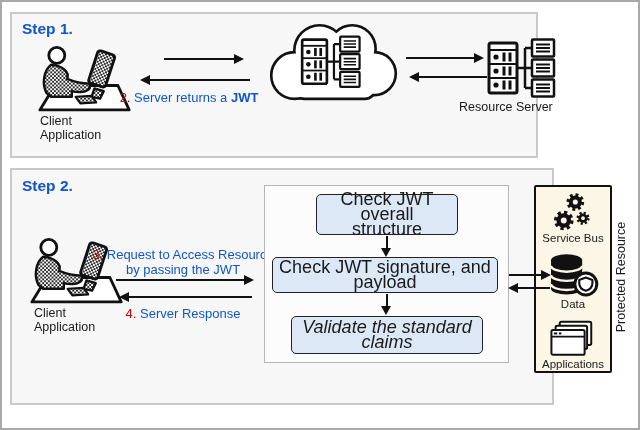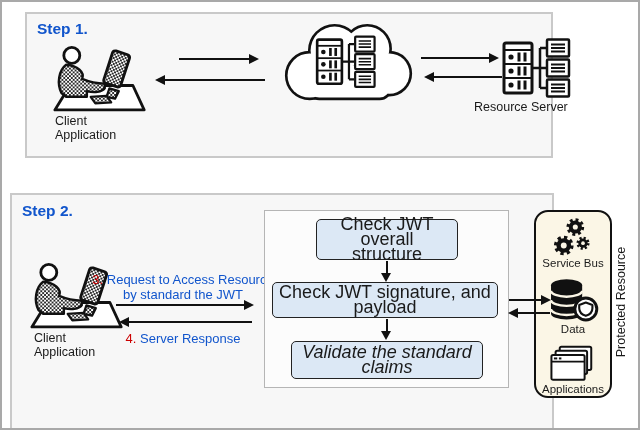--- a/index.html
+++ b/index.html
@@ -1,21 +1,21 @@
 <!DOCTYPE html>
 <html><head>
 <meta charset="utf-8">
 <style>
   html,body { margin:0; padding:0; background:#fff; }
   body { font-family:"Liberation Sans", sans-serif; color:#1a1a1a; }
   #canvas { position:relative; width:640px; height:430px; background:#fff;
             border:2px solid #a9a9a9; box-sizing:border-box; overflow:hidden; }
   .panel { position:absolute; background:#f7f7f7; border:2px solid #c9c9c9; box-sizing:border-box; }
-  #p1 { left:23px; top:10px;  width:528px; height:146px; }
-  #p2 { left:8px; top:191px; width:544px; height:237px; }
+  #p1 { left:8px; top:10px;  width:528px; height:146px; }
+  #p2 { left:8px; top:166px; width:544px; height:237px; }
   .step-title { position:absolute; font-size:15.5px; font-weight:bold; color:#1155CC; }
   .lbl { position:absolute; font-size:12.5px; line-height:14px; text-align:left; color:#1a1a1a; }
   .flow { position:absolute; font-size:13px; line-height:15px; color:#1155CC; text-align:center; }
   .flow .fl-line { white-space:nowrap; }
   .flow .num { color:#CC0000; }
   .flow b { font-weight:bold; }
   
   .ar { position:absolute; height:11px; z-index:2; }
   .ar .ln { position:absolute; top:4.5px; height:2.2px; background:#111; display:block; }
   .ar.right .ln { left:0; right:9px; }
@@ -27,21 +27,21 @@
   .ar-down { position:absolute; width:12px; }
   .ar-down .ln { position:absolute; left:5px; top:0; bottom:8px; width:2.2px; background:#111; display:block; }
   .ar-down::after { content:""; position:absolute; bottom:0; left:0.2px;
       border-left:5.5px solid transparent; border-right:5.5px solid transparent; border-top:9px solid #111; }
   
   .vcontainer { position:absolute; background:#fcfcfc; border:1.5px solid #b5b5b5; box-sizing:border-box; }
   .vbox { position:absolute; background:#dce8f5; border:1.6px solid #222; border-radius:5px;
           box-sizing:border-box; display:flex; align-items:center; justify-content:center;
           font-size:18px; line-height:15px; text-align:center; padding:2px 6px; }
   
-  .cream { position:absolute; background:#fbf6e6; border:2px solid #111; border-radius:14px;
+  .cream { position:absolute; background:#fbf6e6; border:2px solid #111; border-radius:2px;
            box-sizing:border-box; display:flex; flex-direction:column; align-items:center; }
   .cream .plabel { font-size:11.5px; line-height:13px; text-align:center; }
   .side-label { position:absolute; width:130px; text-align:center; font-size:12.5px;
                 transform:rotate(-90deg); }
   svg { display:block; }
 </style>
 </head>
 <body>
 
 <div id="canvas">
@@ -68,20 +68,21 @@
     <div class="lbl" style="left:28px; top:100px; width:88px;">Client Application</div>
 
     <div class="ar right" style="left:152px; top:39px; width:80px;">
         <i class="ln"></i>
       </div>
 
     <div class="ar left" style="left:128px; top:60px; width:110px;">
         <i class="ln"></i>
       </div>
     <div class="flow" style="left:106px; top:76px; width:142px;">
+      <div class="fl-line"><span class="num">2.</span> <span>Server returns a</span> <b>JWT</b></div>
     </div>
 
     <svg style="position:absolute; left:246px; top:2px;" width="152" height="96" viewBox="0 0 150 100">
       <g stroke="#111" stroke-width="5.5" fill="#fff">
         <circle cx="34" cy="62" r="23"></circle>
           <circle cx="60" cy="36" r="25"></circle>
         <circle cx="94" cy="34" r="23"></circle>
           <circle cx="117" cy="60" r="21"></circle>
         <rect x="34" y="52" width="83" height="33" rx="10"></rect>
       </g>
@@ -170,21 +171,21 @@
       <g transform="rotate(18 66 30)">
         <rect x="57" y="8" width="19" height="36" rx="3" fill="url(#ht2)" stroke="#111" stroke-width="3"></rect>
       </g>
       <path d="M60,47 l10,3 -4,8 -9,-2 z" fill="url(#ht2)" stroke="#111" stroke-width="2.4" stroke-linejoin="round"></path>
       <path d="M40,56 l17,-1 5,7 -17,1 z" fill="url(#ht2)" stroke="#111" stroke-width="2.2" stroke-linejoin="round"></path>
     </svg>
     <div class="lbl" style="left:22px; top:136px; width:84px;">Client Application</div>
 
     <div class="flow" style="left:80px; top:77px; width:182px;">
       <div class="fl-line"><span class="num">3.</span> <span>Request to Access Resource</span></div>
-      <div class="fl-line"><span>by standard the JWT</span></div>
+      <div class="fl-line"><span>by passing the JWT</span></div>
     </div>
     <div class="ar right" style="left:104px; top:104px; width:138px;">
         <i class="ln"></i>
       </div>
 
     <div class="ar left" style="left:107px; top:121px; width:133px;">
         <i class="ln"></i>
       </div>
     <div class="flow" style="left:110px; top:136px; width:122px;">
       <div class="fl-line"><span class="num">4.</span> <span>Server Response</span></div>

